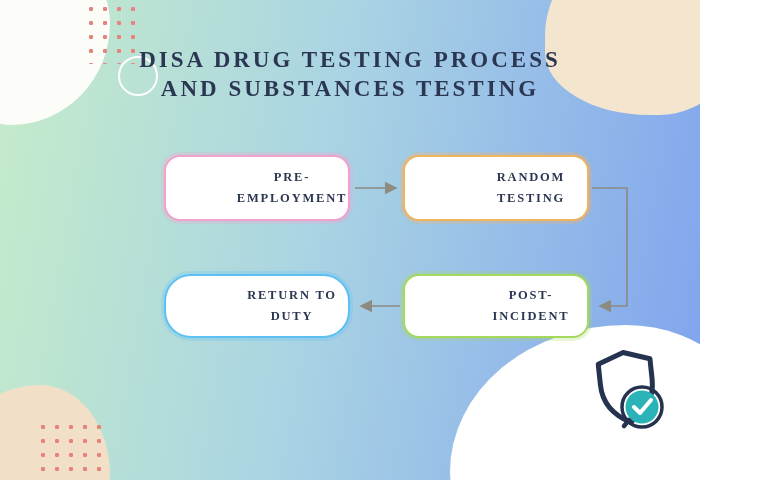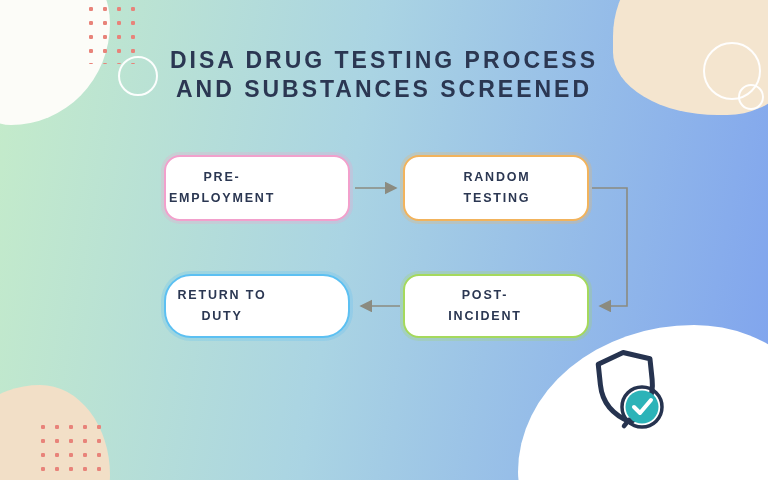--- a/index.html
+++ b/index.html
@@ -3,24 +3,25 @@
 <meta charset="utf-8">
 <style>
   * { margin: 0; padding: 0; box-sizing: border-box; }
   html, body { width: 768px; height: 480px; }
   body {
     font-family: "Liberation Sans", sans-serif;
     overflow: hidden;
   }
   .canvas {
     position: relative;
-    width: 768px;
+    width: 700px;
     height: 480px;
     background: linear-gradient(100deg, #c5ecc9 0%, #aad4e3 45%, #7fa3ee 100%);
     overflow: hidden;
+    font-family: Liberation Serif, serif;
   }
 
   
   .blob { position: absolute; }
   .blob-tl-white {
     left: -55px; top: -60px; width: 165px; height: 185px;
     background: #fcfcf8;
     border-radius: 45% 55% 60% 40% / 40% 45% 55% 60%;
   }
   .blob-tr-beige {
@@ -69,21 +70,21 @@
   
   .node {
     position: absolute;
     width: 186px;
     height: 66px;
     background: #ffffff;
     border: 2px solid #ccc;
     border-radius: 16px;
     display: flex;
     align-items: center;
-    justify-content: flex-start;
+    justify-content: flex-end;
     text-align: center;
   }
   .node-label {
     max-width: 112px;
     color: #2b3752;
     font-size: 12.5px;
     font-weight: bold;
     letter-spacing: 1.8px;
     line-height: 1.65;
   }
@@ -107,21 +108,21 @@
   <div class="blob blob-bl-beige"></div>
   <div class="blob blob-br-white"></div>
   <div class="dots dots-tl"></div>
   <div class="dots dots-bl"></div>
   <div class="ring ring-tl"></div>
   <div class="ring ring-tr-1"></div>
   <div class="ring ring-tr-2"></div>
 
   <div class="title">
     <div>DISA DRUG TESTING PROCESS</div>
-    <div>AND SUBSTANCES SCREENED</div>
+    <div>AND SUBSTANCES TESTING</div>
   </div>
 
   <svg class="arrows-layer" width="768" height="480" viewBox="0 0 768 480">
     <defs>
       <marker id="arrowhead" markerWidth="9" markerHeight="9" refX="7" refY="4" orient="auto">
         <path d="M0,0 L8,4 L0,8 Z" fill="#8b8b80"></path>
       </marker>
     </defs>
     <path d="M 355 188 H 396" stroke="#8b8b80" stroke-width="1.6" fill="none" marker-end="url(#arrowhead)"></path>
     <path d="M 592 188 H 627 V 306 H 600" stroke="#8b8b80" stroke-width="1.6" fill="none" marker-end="url(#arrowhead)"></path>

